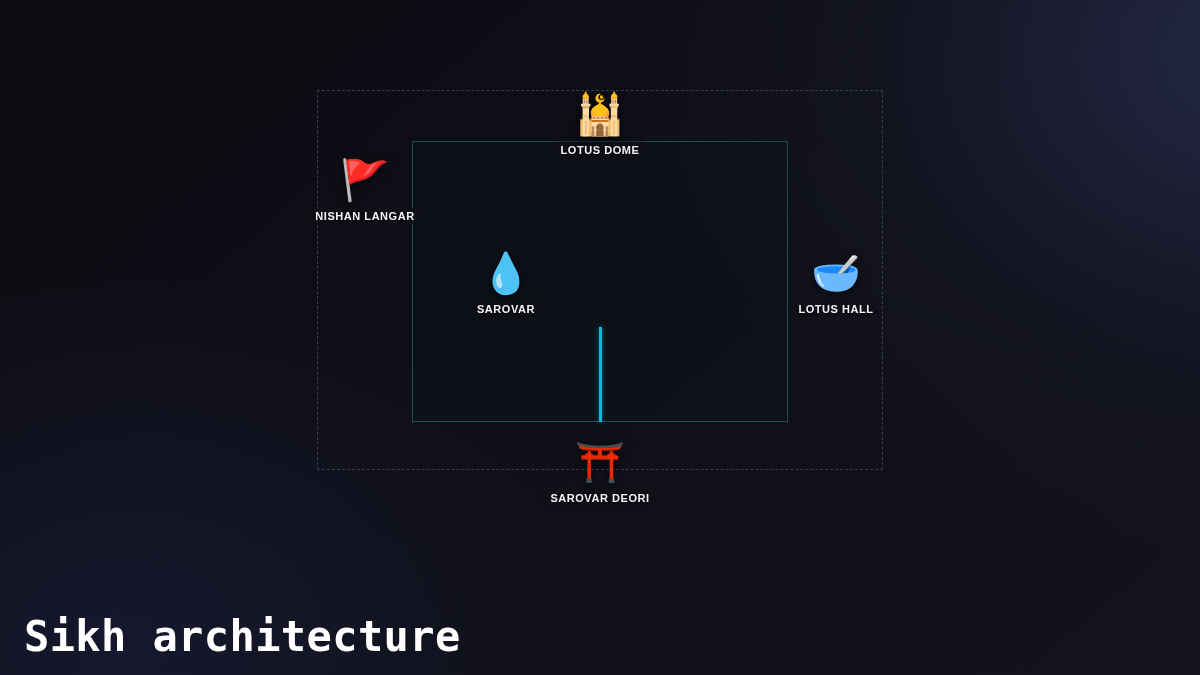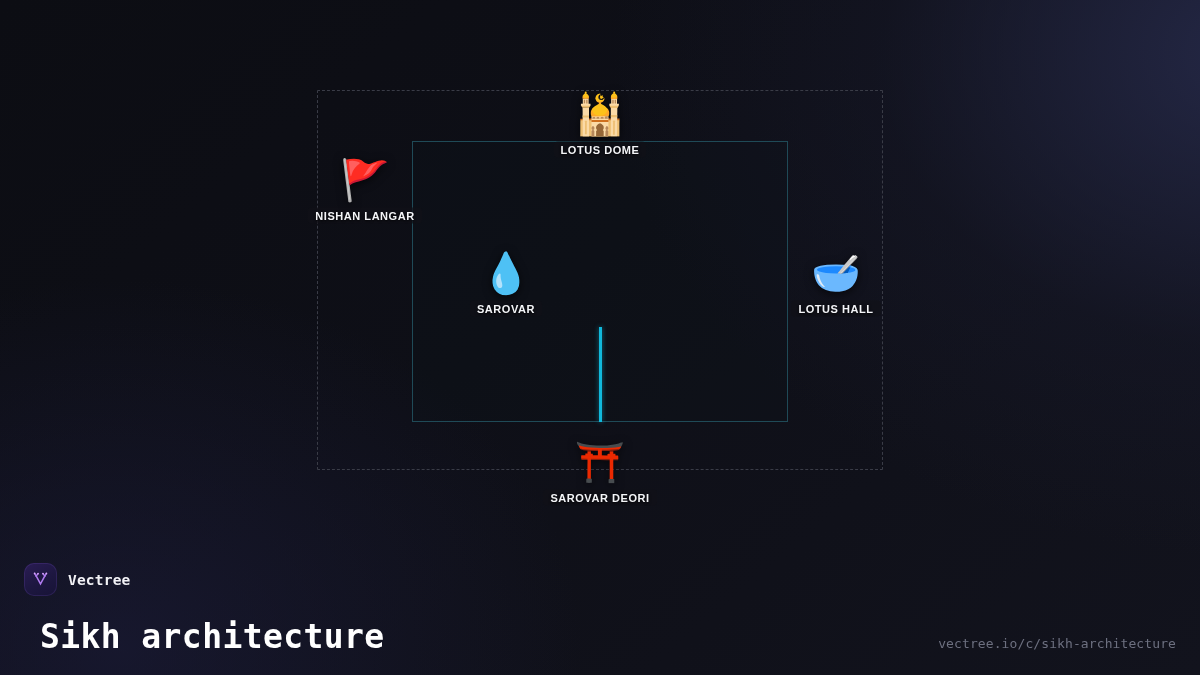--- a/index.html
+++ b/index.html
@@ -92,26 +92,25 @@
     font-family:"DejaVu Sans Mono","Liberation Mono",monospace;
     font-size:14.5px;
     font-weight:bold;
     color:#f2f2f6;
     letter-spacing:0.2px;
   }
   #page-title {
     position:absolute;
     left:24px; bottom:18px;
     font-family:"DejaVu Sans Mono","Liberation Mono",monospace;
-    font-size:33px;
+    font-size:42px;
     font-weight:bold;
     color:#ffffff;
     letter-spacing:0.4px;
     line-height:40px;
-    margin-left:16px;
   }
   #footer-url {
     position:absolute;
     right:24px; bottom:24px;
     font-family:"DejaVu Sans Mono","Liberation Mono",monospace;
     font-size:13px;
     color:#6d7080;
     letter-spacing:0.1px;
   }
 </style>
@@ -142,38 +141,17 @@
           <span class="label">LOTUS HALL</span>
         </div>
         <div class="node" style="left: 600px; top: 472px;">
           <span class="glyph">⛩️</span>
           <span class="label">SAROVAR DEORI</span>
         </div>
       </div>
   </div>
 
   <div id="footer">
-    <div id="brand">
-      <div id="brand-mark">
-        <svg width="19" height="19" viewBox="0 0 24 24" aria-hidden="true">
-          <g stroke="#b07bf0" stroke-width="1.9" stroke-linecap="round" fill="none">
-            <path d="M6.5 7.5 L12 17.5 L17.5 7.5"></path>
-            <path d="M6.5 7.5 L4.6 4.6"></path>
-            <path d="M6.5 7.5 L8.7 4.9"></path>
-            <path d="M17.5 7.5 L19.4 4.6"></path>
-            <path d="M17.5 7.5 L15.3 4.9"></path>
-          </g>
-          <g fill="#d9a6ff">
-            <circle cx="4.6" cy="4.3" r="1.15"></circle>
-            <circle cx="8.9" cy="4.6" r="1.05"></circle>
-            <circle cx="19.4" cy="4.3" r="1.15"></circle>
-            <circle cx="15.1" cy="4.6" r="1.05"></circle>
-          </g>
-        </svg>
-      </div>
-      <span id="brand-name">Vectree</span>
-    </div>
 
     <h1 id="page-title">Sikh architecture</h1>
-    <span id="footer-url">vectree.io/c/sikh-architecture</span>
   </div>
 
 </div>
 
 </body></html>

